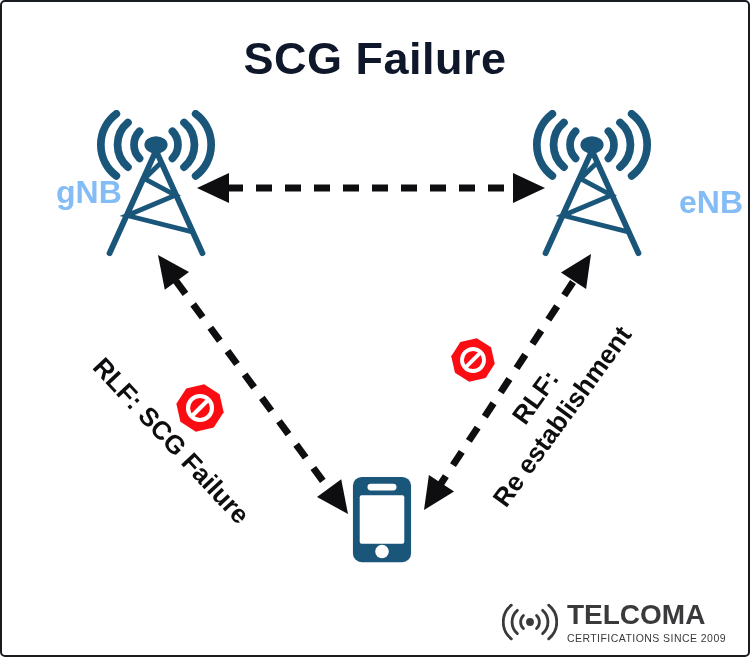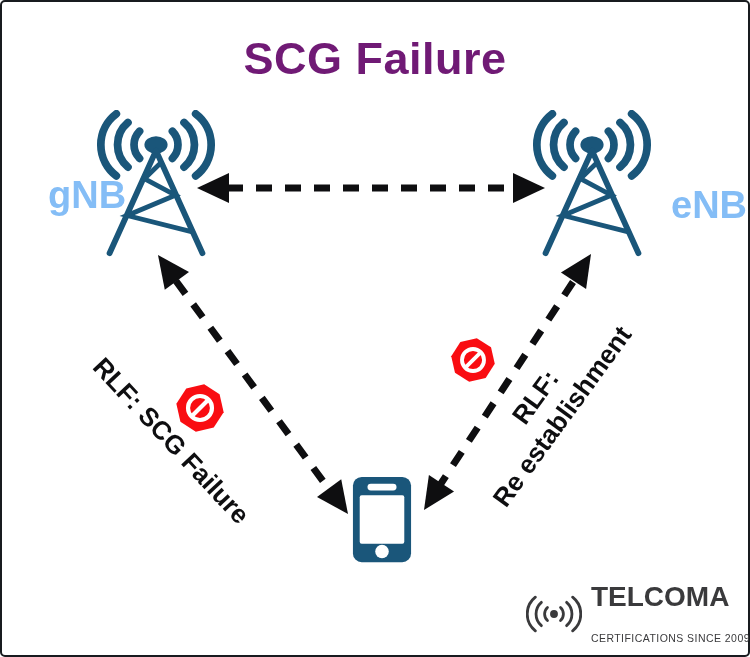--- a/index.html
+++ b/index.html
@@ -6,24 +6,24 @@
   body{
     width:750px;height:657px;position:relative;background:#ffffff;
     font-family:"Liberation Sans", sans-serif;overflow:hidden;
   }
   .frame{
     position:absolute;inset:0;border:2px solid #181b1f;border-radius:5px;
     box-sizing:border-box;pointer-events:none;
   }
   .title{
     position:absolute;top:33px;left:0;width:100%;text-align:center;
-    font-size:45px;font-weight:700;color:#701a75;letter-spacing:0.5px;
+    font-size:45px;font-weight:700;color:#0f172a;letter-spacing:0.5px;
   }
   .node-label{
-    position:absolute;font-size:38px;font-weight:700;color:var(--color-label,#84bdf6);
+    position:absolute;font-size:32px;font-weight:700;color:var(--color-label,#84bdf6);margin-left:8px;
   }
   #gnb-label{left:48px;top:174px;}
   #enb-label{left:671px;top:184px;}
   .tower{position:absolute;width:136px;height:150px;}
   #tower-left{left:88px;top:110px;}
   #tower-right{left:524px;top:110px;}
   #phone{position:absolute;left:351px;top:474px;width:62px;height:91px;}
   #arrows{position:absolute;left:0;top:0;width:750px;height:657px;}
   .rlf-label{
     position:absolute;font-size:26px;font-weight:700;color:#0e0e10;
@@ -33,30 +33,30 @@
     left:171px;top:441px;transform:translate(-50%,-50%) rotate(47deg);
   }
   #rlf-right{
     left:549px;top:407px;transform:translate(-50%,-50%) rotate(-54deg);
     text-align:center;
   }
   .blocked{position:absolute;}
   #blocked-left{left:175px;top:383px;width:50px;height:50px;}
   #blocked-right{left:450px;top:337px;width:46px;height:46px;}
   .logo{
-    position:absolute;right:0;bottom:13px;display:flex;align-items:center;gap:9px;
+    position:absolute;right:24px;bottom:13px;display:flex;align-items:center;gap:9px;
   }
   .logo-text{display:flex;flex-direction:column;}
   .logo-name{
     font-size:28px;font-weight:700;color:var(--color-logo,#3a3a3c);
     line-height:1;letter-spacing:0px;
   }
   .logo-tagline{
     font-size:10.5px;font-weight:400;color:var(--color-logo,#3a3a3c);
-    letter-spacing:0.45px;margin-top:21px;text-align:left;
+    letter-spacing:0.45px;margin-top:3px;text-align:left;
   }
 </style>
 </head>
 <body>
 
 <div class="frame"></div>
 
 <div class="title">SCG Failure</div>
 
 <svg id="tower-left" class="tower" viewBox="0 0 140 155">

